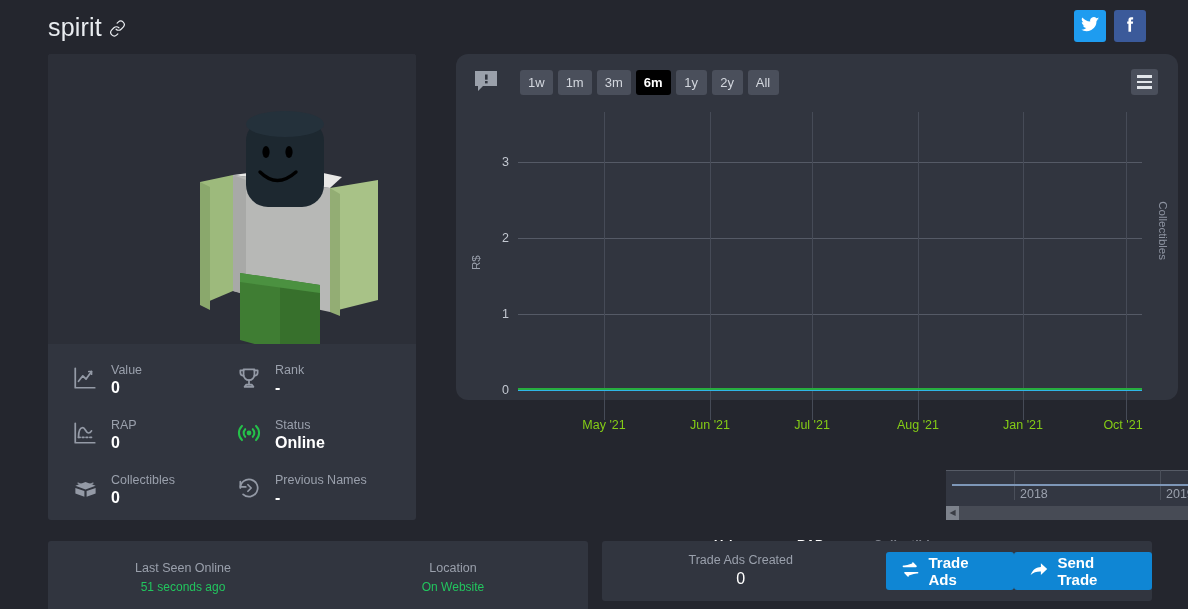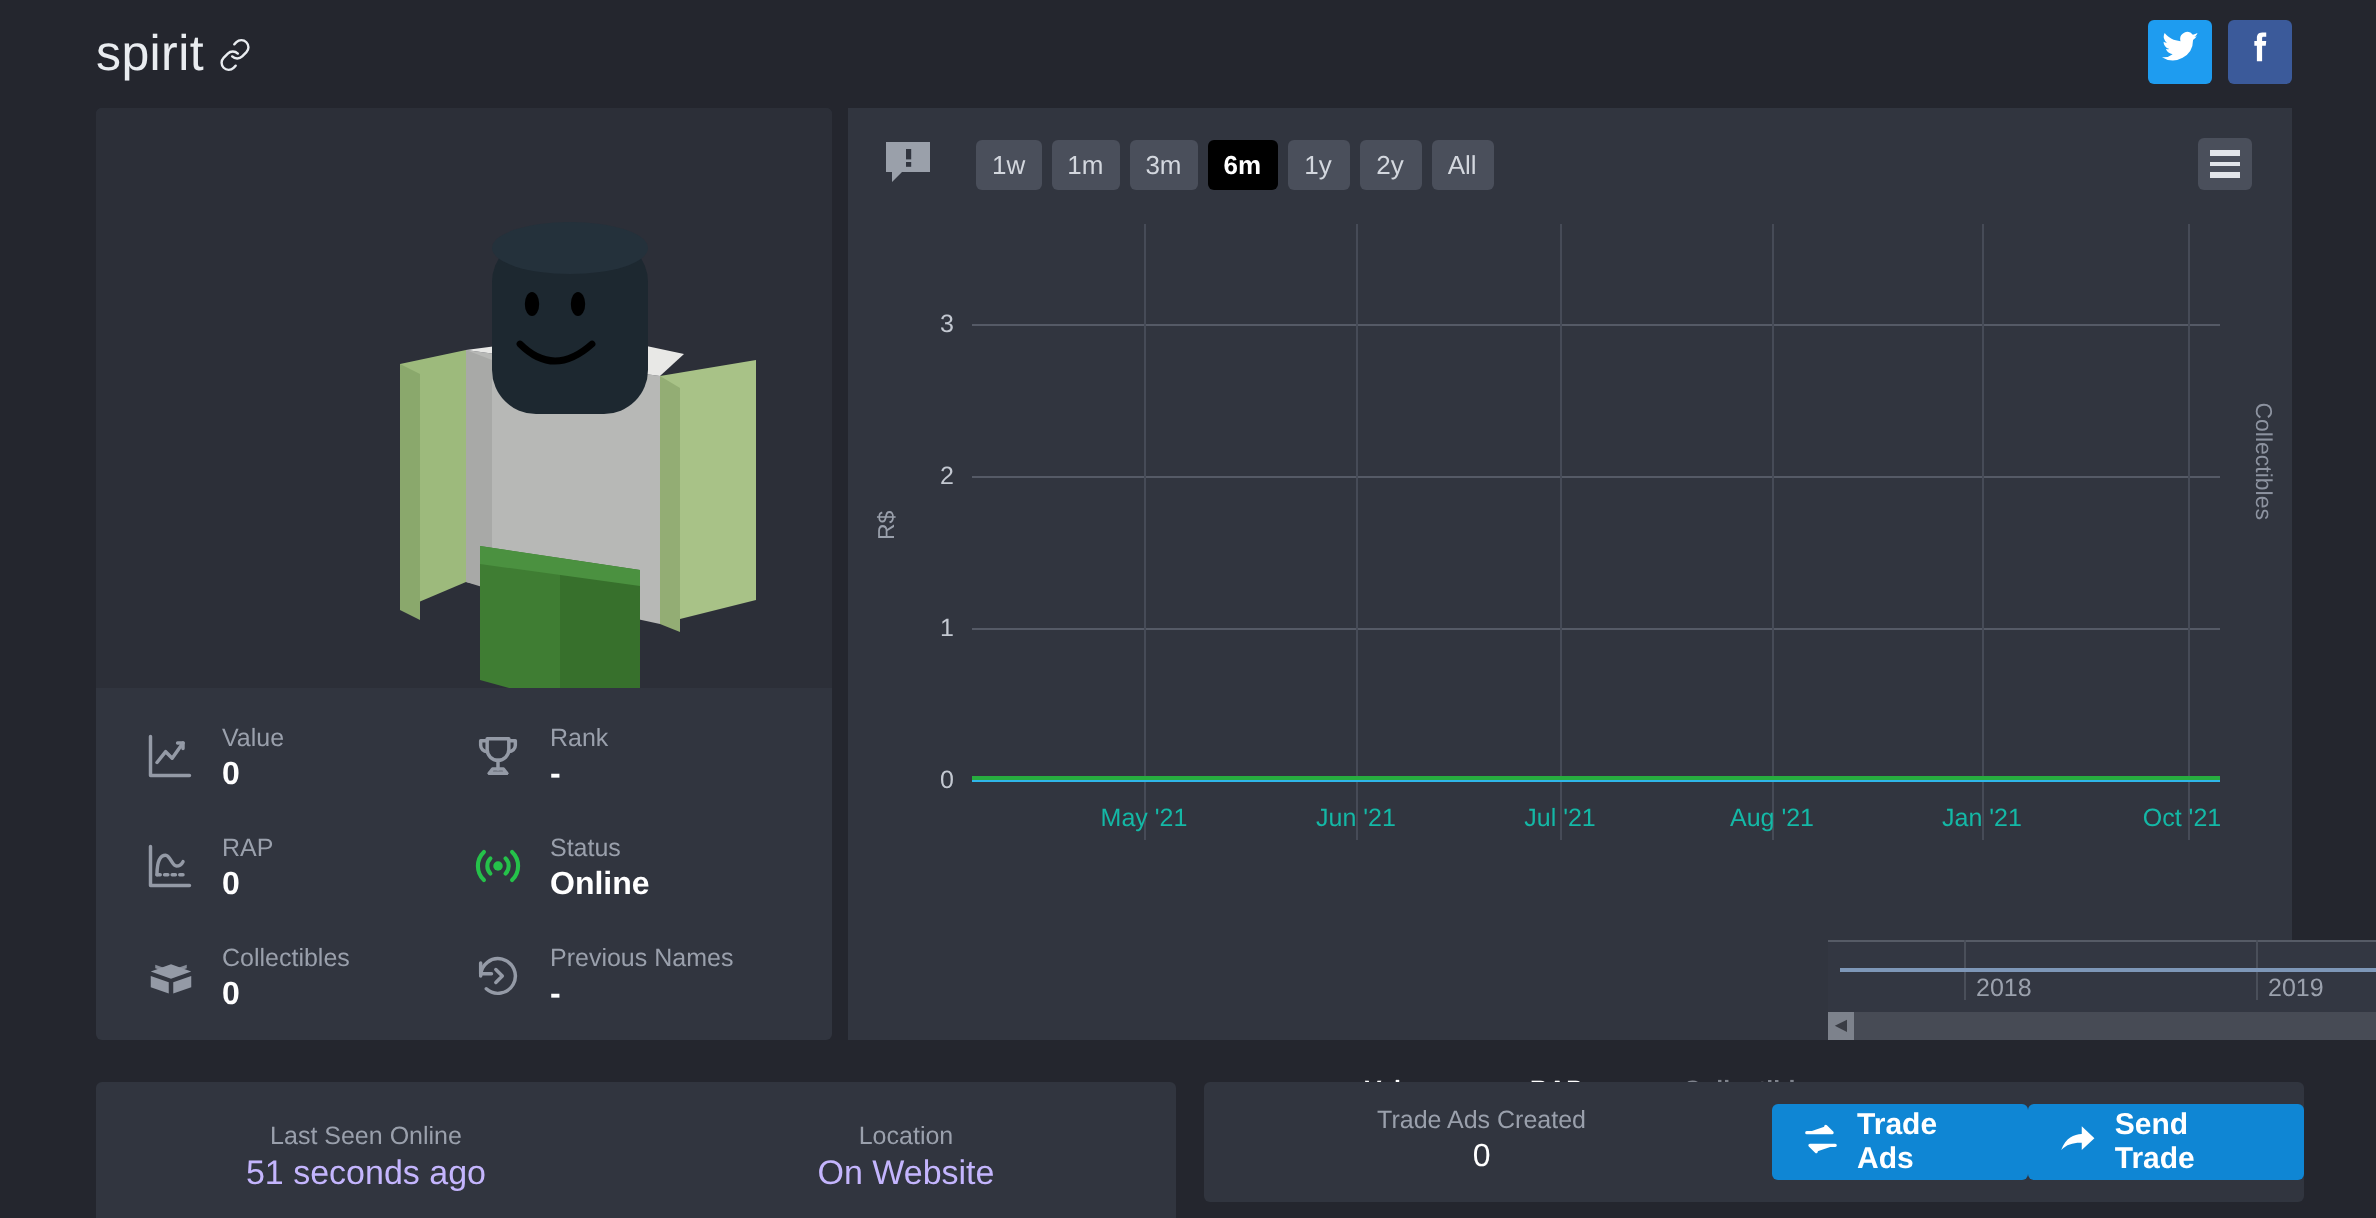--- a/index.html
+++ b/index.html
@@ -65,22 +65,22 @@
   }
   .stat-txt { padding-top: 2px; }
   .stat-label { font-size: 12.5px; color: #9aa0ac; line-height: 15px; }
   .stat-value { font-size: 16px; color: #ffffff; font-weight: 700; line-height: 20px; }
   .stat-value.dash { font-weight: 700; }
   .status-ico { color: #25c14a; }
   .status-val { color: #ffffff; }
 
   
   .chart-card {
-    position: absolute; left: 424px; top: 54px; width: 722px; height: 466px;
-    background: #31353f; border-radius: 0;
+    position: absolute; left: 456px; top: 54px; width: 722px; height: 346px;
+    background: #31353f; border-radius: 12px;
   }
   .chart-toolbar {
     position: absolute; left: 0; top: 0; width: 722px; height: 58px;
   }
   .alert-icon {
     position: absolute; left: 17px; top: 14px;
     width: 26px; height: 26px;
   }
   .range-btns {
     position: absolute; left: 64px; top: 16px;
@@ -144,22 +144,22 @@
     position: absolute; top: 0; height: 100%; width: 1px; background: #464b57;
   }
   .zero-axis { position: absolute; left: 0; width: 100%; height: 1px; background: #8a8f9a; }
   .series-rap {
     position: absolute; left: 0; width: 100%; height: 2px; background: #27ad3f;
   }
   .series-value {
     position: absolute; left: 0; width: 100%; height: 2px; background: #2fb6e8;
   }
   .xlab {
-    position: absolute; font-size: 12.5px; color: #14b8a6;
-    transform: translateX(-50%); white-space: nowrap;
+    position: absolute; font-size: 12.5px; color: #84cc16;
+    transform: translateX(-50%); white-space: nowrap; margin-top: 16px;
   }
 
   
   .nav {
     position: absolute; left: 490px; top: 416px; width: 630px; height: 42px;
   }
   .nav-bg { position: absolute; inset: 0; background: #333742; }
   .nav-top-line { position: absolute; left: 0; top: 0; width: 100%; height: 1px; background: #565b66; }
   .nav-vgrid { position: absolute; top: 0; height: 30px; width: 1px; background: #4a4f5a; }
   .nav-year {
@@ -188,21 +188,21 @@
   .leg-item.off { color: #7f838d; font-weight: 700; }
 
   
   .bottom-left {
     position: absolute; left: 48px; top: 541px; width: 540px; height: 76px;
     background: #31353f; border-radius: 3px;
     display: flex; align-items: center;
   }
   .bl-cell { width: 50%; text-align: center; }
   .bl-label { font-size: 12.5px; color: #9aa0ac; line-height: 16px; }
-  .bl-value { font-size: 17px; color: #c4b5fd; line-height: 22px; }
+  .bl-value { font-size: 12px; color: #22c55e; line-height: 22px; }
 
   .bottom-right {
     position: absolute; left: 602px; top: 541px; width: 550px; height: 60px;
     background: #31353f; border-radius: 3px;
     display: flex; align-items: center;
   }
   .br-stat { width: 280px; text-align: center; }
   .br-label { font-size: 12.5px; color: #9aa0ac; line-height: 16px; }
   .br-value { font-size: 16px; color: #ffffff; line-height: 22px; }
   .br-actions { display: flex; margin-left: 6px; }

